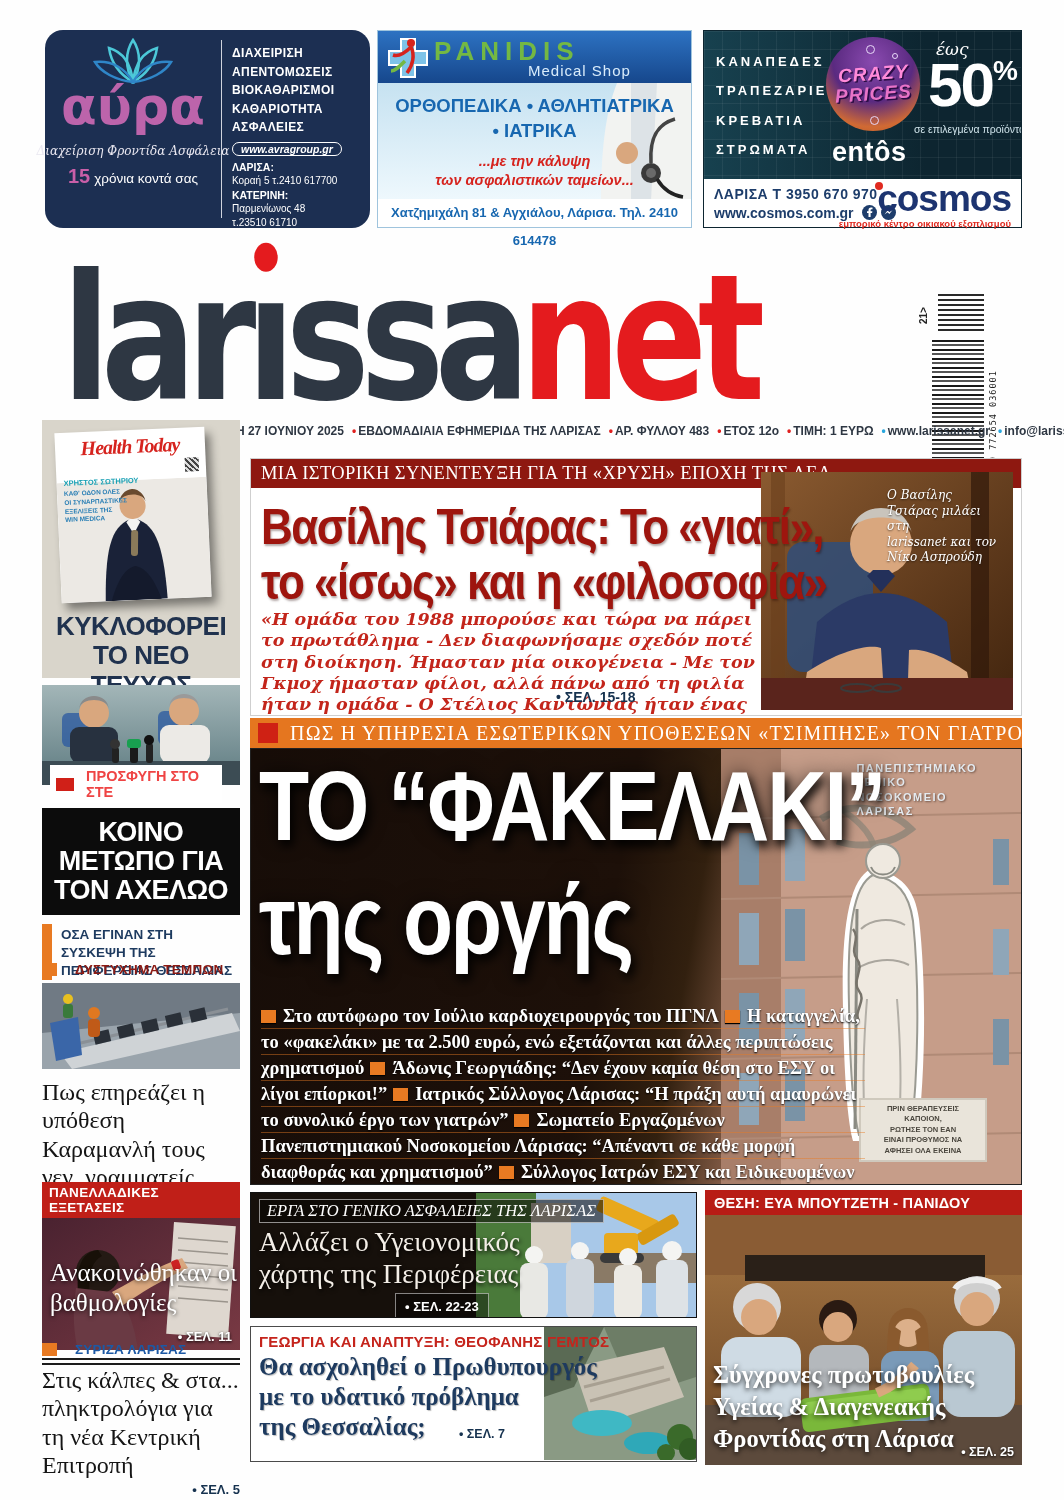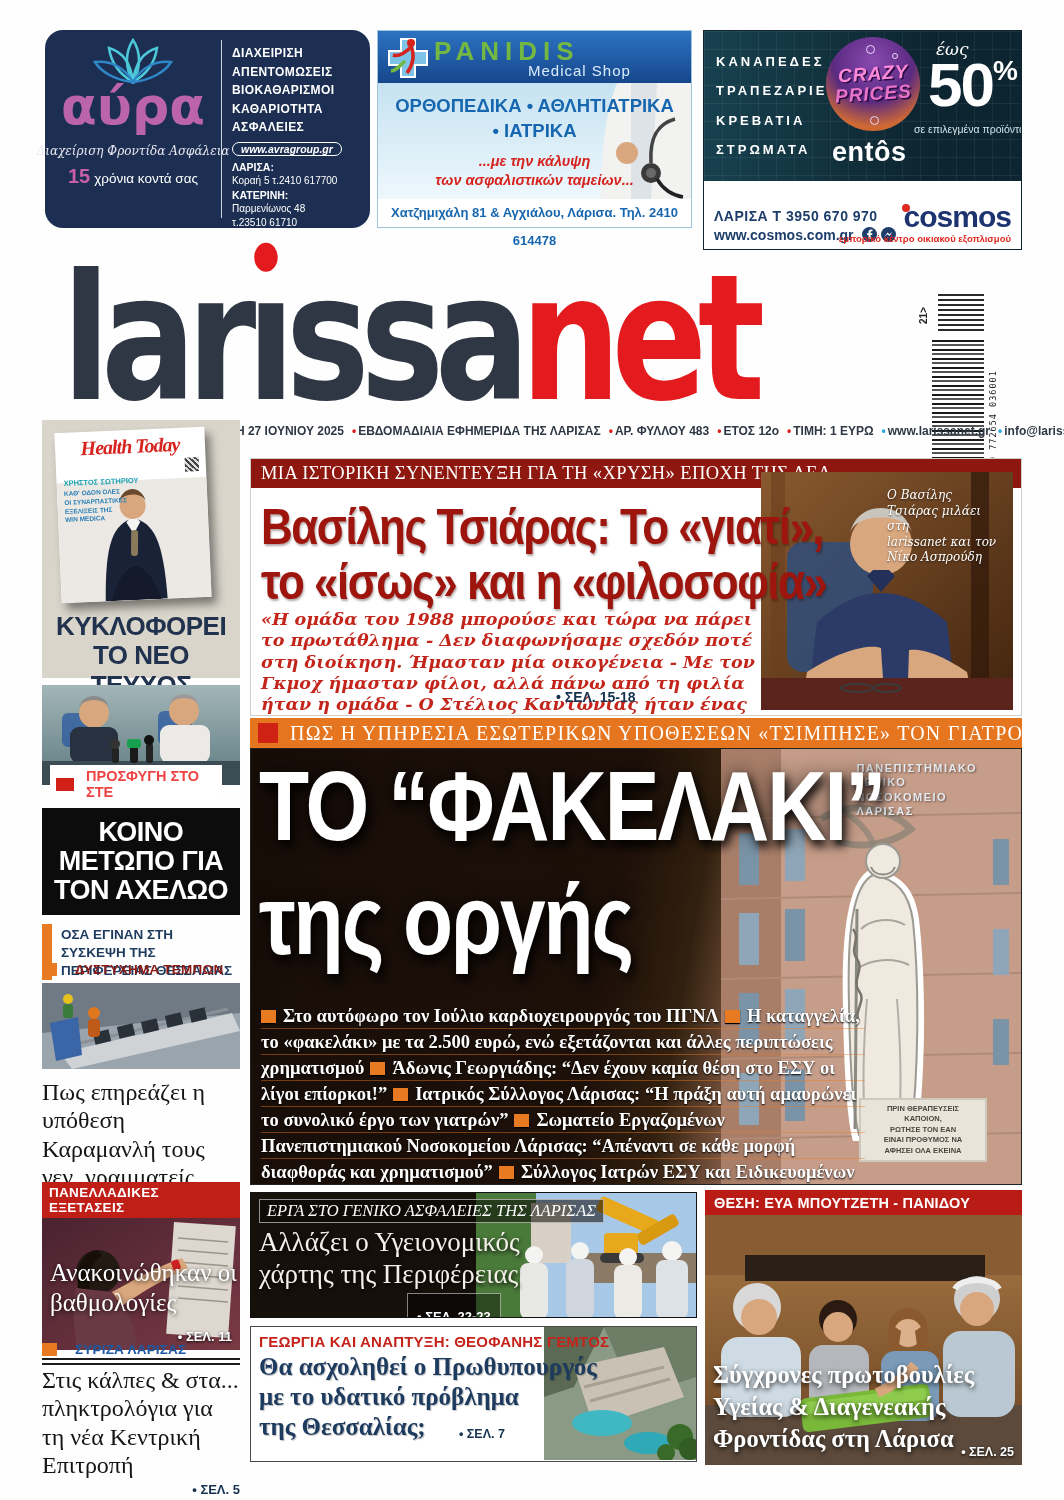--- a/index.html
+++ b/index.html
@@ -24,21 +24,21 @@
   .pan-head{position:relative;height:52px;background:linear-gradient(#2d72c2,#16478c);}
   .pan-brand{position:absolute;left:56px;top:5px;color:#74b843;font-size:26px;font-weight:bold;letter-spacing:6px;}
   .pan-sub{position:absolute;left:150px;top:31px;color:#d9ecfb;font-size:15px;letter-spacing:1px;}
   .pan-body{position:absolute;top:52px;bottom:28px;left:0;right:0;background:linear-gradient(#c6e2f1,#eef8fd);overflow:hidden;}
   .pan-line1{color:#1767b0;font-weight:bold;font-size:18.5px;text-align:center;margin-top:12px;position:relative;z-index:2;}
   .pan-line2{color:#1767b0;font-weight:bold;font-size:18.5px;text-align:center;margin-top:3px;position:relative;z-index:2;}
   .pan-note{color:#d6231e;font-weight:bold;font-style:italic;font-size:14.5px;text-align:center;line-height:1.3;margin-top:10px;position:relative;z-index:2;}
   .pan-foot{position:absolute;bottom:0;height:28px;width:100%;background:#fff;color:#1767b0;font-weight:bold;font-size:13px;text-align:center;line-height:28px;}
   .pan-doc{position:absolute;right:0;top:0;z-index:1;}
 
-  #ad-cosmos{left:703px;width:319px;height:220px;border:1px solid #0d2530;background:#fff;text-decoration:underline;}
+  #ad-cosmos{left:703px;width:319px;height:198px;border:1px solid #0d2530;background:#fff;text-decoration:underline;}
   .cos-top{position:absolute;top:0;left:0;right:0;height:150px;
     background:linear-gradient(90deg,#17414f,#0d2530 70%),#123;
     background-blend-mode:normal;overflow:hidden;}
   .cos-grid{position:absolute;inset:0;background-image:
     repeating-linear-gradient(to right,rgba(255,255,255,.06) 0 1px,transparent 1px 18px),
     repeating-linear-gradient(to bottom,rgba(255,255,255,.06) 0 1px,transparent 1px 18px);}
   .cos-items{position:absolute;left:12px;top:16px;}
   .cos-item{color:#fff;font-weight:bold;font-size:13px;letter-spacing:3px;line-height:2.25;white-space:nowrap;}
   .cos-badge{position:absolute;left:122px;top:6px;width:94px;height:94px;border-radius:50%;
     background:radial-gradient(circle at 50% 26%,#8a4ab0,#5a2a80 48%,#d06a34 78%,#b85824);
@@ -50,21 +50,21 @@
   .cos-upto{position:absolute;left:232px;top:8px;color:#fff;font-family:"DejaVu Serif",serif;font-style:italic;font-size:17px;}
   .cos-50{position:absolute;left:224px;top:23px;color:#fff;font-size:62px;font-weight:bold;line-height:1;letter-spacing:-2px;}
   .cos-pct{font-size:28px;vertical-align:26px;letter-spacing:0;}
   .cos-note{position:absolute;left:210px;top:92px;color:#cfe3ea;font-size:10.5px;white-space:nowrap;}
   .cos-foot{position:absolute;bottom:0;height:48px;left:0;right:0;background:#fff;}
   .cos-phone{position:absolute;left:10px;top:7px;color:#1d3d6b;font-weight:bold;font-size:14px;letter-spacing:.5px;}
   .cos-web{position:absolute;left:10px;top:26px;color:#1d3d6b;font-weight:bold;font-size:14px;}
   .cos-soc{position:absolute;left:158px;top:26px;display:flex;gap:4px;}
   .cos-brandwrap{position:absolute;right:10px;top:1px;text-align:right;}
   .cos-dot{position:absolute;left:-2px;top:2px;width:8px;height:8px;border-radius:50%;background:#e02a20;}
-  .cos-brand{position:relative;display:inline-block;color:#1d3470;font-size:30px;font-weight:bold;letter-spacing:-1px;line-height:1;}
+  .cos-brand{position:relative;display:inline-block;color:#1d3470;font-size:37px;font-weight:bold;letter-spacing:-1px;line-height:1;}
   .cos-brand-sub{color:#e02a20;font-size:9.5px;font-weight:bold;margin-top:1px;}
 
   
   #masthead{position:absolute;left:62px;top:252px;width:900px;height:168px;}
   .mast-text{font-family:"DejaVu Sans",sans-serif;font-weight:bold;font-size:150px;letter-spacing:-10px;
     transform:scale(.94,1.16);transform-origin:left top;line-height:1;white-space:nowrap;color:#2e3743;}
   .mast-red{color:#e41b1e;}
   .mast-i{position:relative;}
   .mast-i::after{content:"";position:absolute;left:50%;transform:translateX(-50%);top:4px;width:25px;height:25px;border-radius:50%;background:#e41b1e;}
   #barcode{position:absolute;left:916px;top:294px;width:80px;height:176px;}
@@ -157,22 +157,22 @@
   .ms-page{position:absolute;left:498px;top:402px;color:#fff;font-weight:bold;font-size:14px;text-shadow:0 1px 2px #000;margin-top:40px;}
 
   
   #ba{position:absolute;left:250px;top:1192px;width:447px;height:126px;background:#16100b;overflow:hidden;border:1px solid #111;box-sizing:border-box;}
   .ba-photo{position:absolute;right:0;top:0;}
   .ba-kick{position:absolute;left:8px;top:6px;color:#fff;font-family:"Liberation Serif",serif;font-style:italic;font-size:16.5px;
     padding:1px 7px;border:1px solid rgba(255,255,255,.55);background:rgba(10,6,3,.55);white-space:nowrap;}
   .ba-h{position:absolute;left:8px;color:#f4efe8;font-family:"Liberation Serif",serif;font-size:27px;white-space:nowrap;
     text-shadow:1px 2px 4px #000;}
   .ba-h1{top:34px;} .ba-h2{top:66px;}
-  .ba-page{position:absolute;left:156px;top:100px;color:#fff;font-weight:bold;font-size:13px;border:1px solid rgba(255,255,255,.5);
-    padding:15px 9px;background:rgba(0,0,0,.4);}
+  .ba-page{position:absolute;left:144px;top:100px;color:#fff;font-weight:bold;font-size:13px;border:1px solid rgba(255,255,255,.5);
+    padding:5px 9px;background:rgba(0,0,0,.4);}
 
   #bb{position:absolute;left:250px;top:1326px;width:447px;height:136px;background:#fff;border:1.5px solid #4a4a4a;box-sizing:border-box;overflow:hidden;}
   .bb-photo{position:absolute;right:0;top:0;}
   .bb-kick{position:absolute;left:8px;top:6px;color:#c5241c;font-weight:bold;font-size:15px;letter-spacing:.2px;white-space:nowrap;}
   .bb-h{position:absolute;left:8px;color:#1d3a5f;font-family:"Liberation Serif",serif;font-weight:bold;font-size:25px;white-space:nowrap;
     text-shadow:1px 1px 1px rgba(0,0,0,.25);}
   .bb-h1{top:26px;} .bb-h2{top:56px;} .bb-h3{top:86px;}
   .bb-page{position:absolute;left:208px;top:100px;color:#16324f;font-weight:bold;font-size:12.5px;}
 
   #bc{position:absolute;left:705px;top:1190px;width:317px;height:275px;box-sizing:border-box;}

